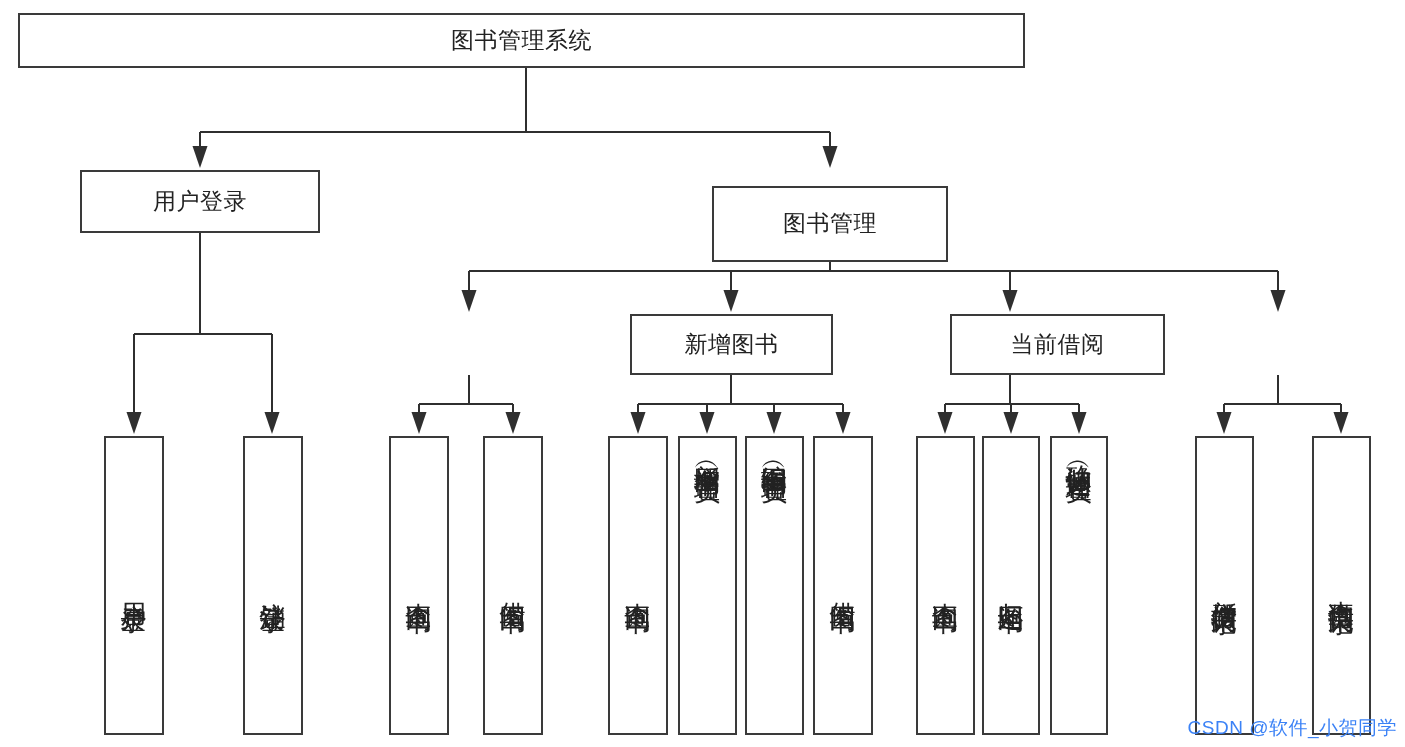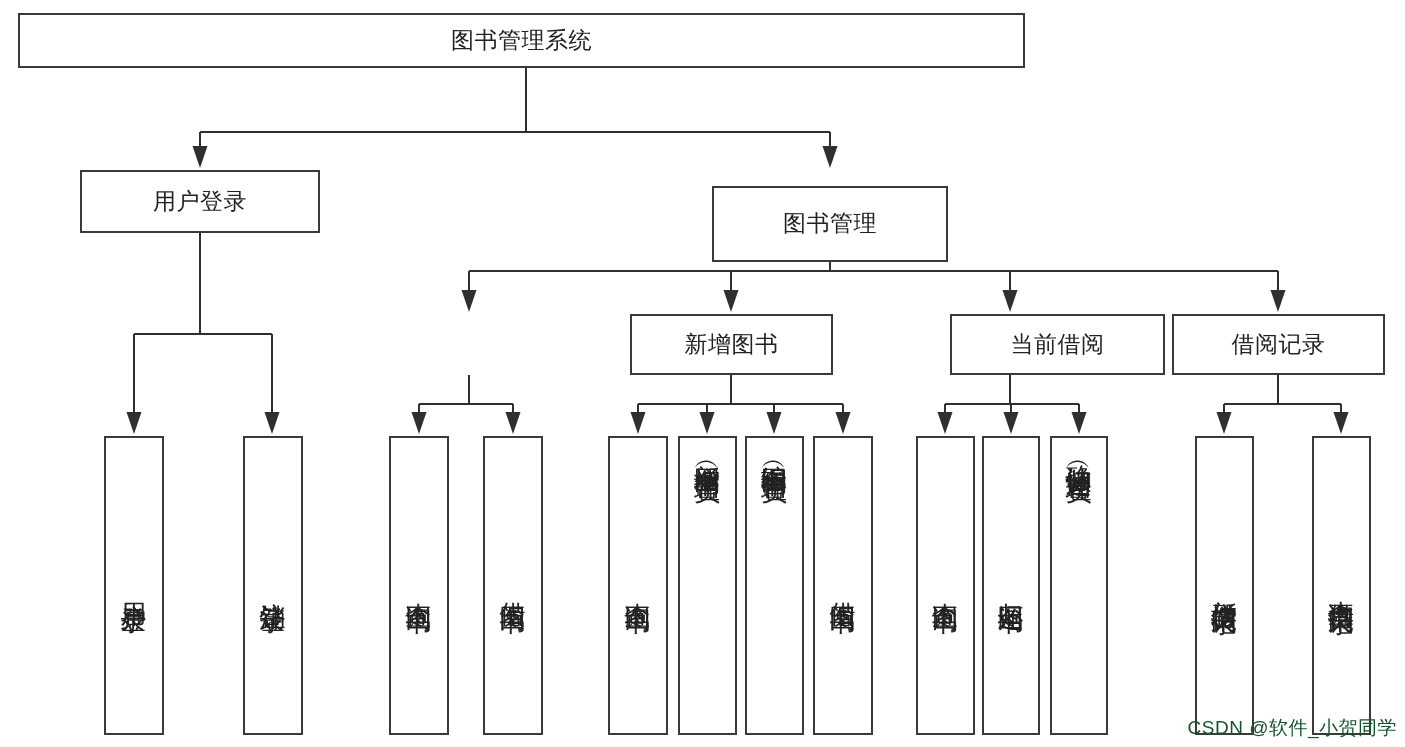--- a/index.html
+++ b/index.html
@@ -62,21 +62,21 @@
   }
   .node.vertical.centered {
     align-items: center;
     padding-top: 0;
   }
   #watermark {
     position: absolute;
     right: 8px;
     bottom: 6px;
     font-size: 19px;
-    color: #14532d;
+    color: #3b82f6;
     white-space: nowrap;
     letter-spacing: 0.5px;
   }
 </style>
 </head>
 <body>
 
 <div id="diagram">
 
   <svg id="edge-layer" viewBox="0 0 1405 747">
@@ -144,23 +144,20 @@
   <div class="node horizontal" id="node-l2-1" style="left: 712px; top: 186px; width: 236px; height: 76px;">
     <span class="label">图书管理</span>
   </div>
 
   <div class="node horizontal" id="node-l3-1" style="left: 630px; top: 314px; width: 203px; height: 61px;">
     <span class="label">新增图书</span>
   </div>
   <div class="node horizontal" id="node-l3-2" style="left: 902px; top: 314px; width: 215px; height: 61px; margin-left: 48px;">
     <span class="label">当前借阅</span>
   </div>
-  <div class="node horizontal" id="node-l3-3" style="left: 1172px; top: 314px; width: 213px; height: 61px;">
-    <span class="label">借阅记录</span>
-  </div>
 
   <div class="node vertical centered" id="node-leaf-0" style="left: 104px; top: 436px; width: 60px; height: 299px;">
     <span class="label">用户登录</span>
   </div>
   <div class="node vertical centered" id="node-leaf-1" style="left: 243px; top: 436px; width: 60px; height: 299px;">
     <span class="label">注销登录</span>
   </div>
   <div class="node vertical centered" id="node-leaf-2" style="left: 389px; top: 436px; width: 60px; height: 299px;">
     <span class="label">查询图书</span>
   </div>

